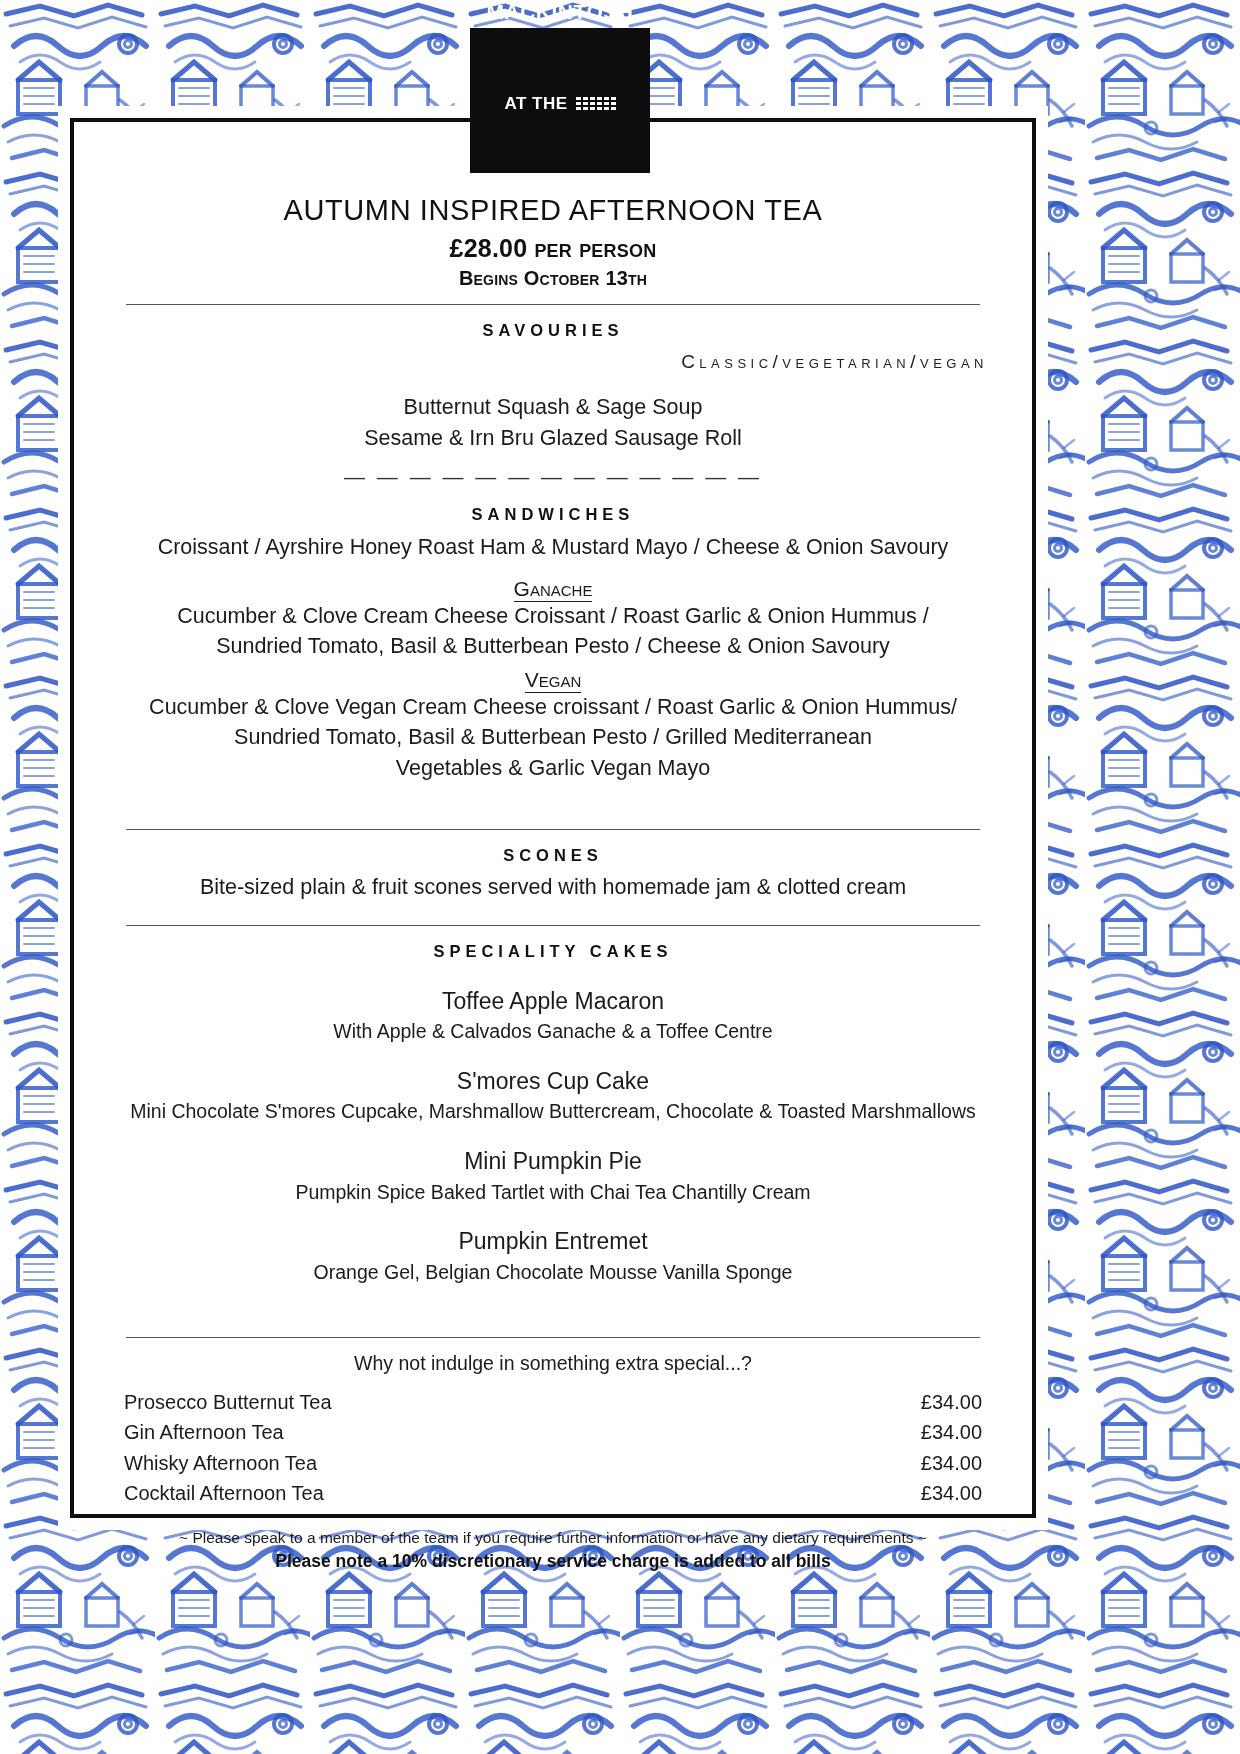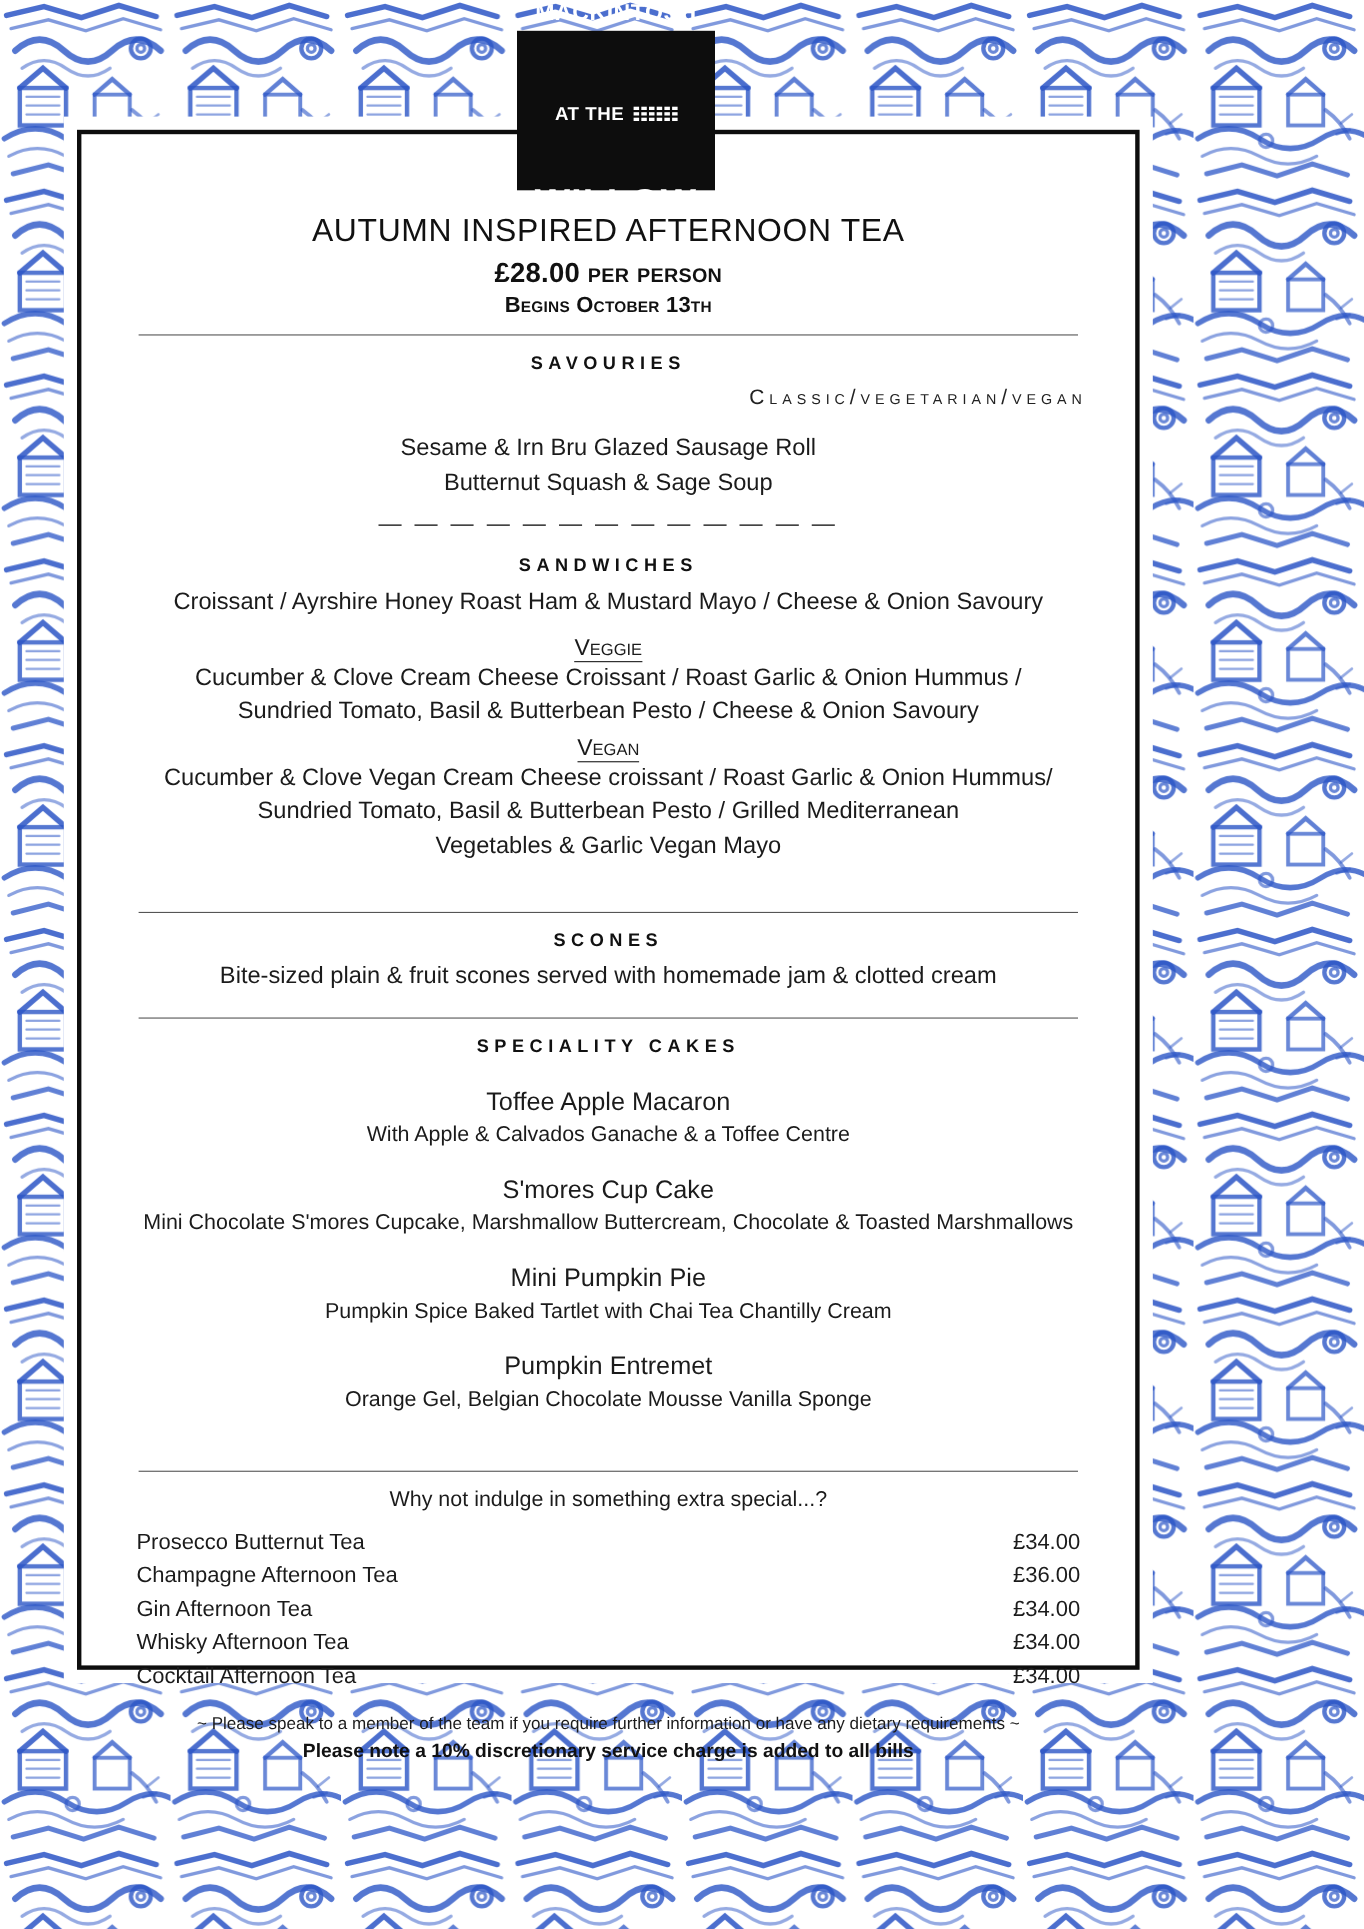--- a/index.html
+++ b/index.html
@@ -311,33 +311,33 @@
     <div class="menu-title">AUTUMN INSPIRED AFTERNOON TEA</div>
     <div class="menu-price">£28.00 per person</div>
     <div class="menu-begins">Begins October 13th</div>
 
     <hr class="rule">
 
     <div class="section-head">SAVOURIES</div>
     <div class="sub-caps">Classic/vegetarian/vegan</div>
 
     <div class="spaced-top">
+      <div class="body-line">Butternut Squash &amp; Sage Soup</div>
       <div class="body-line">Sesame &amp; Irn Bru Glazed Sausage Roll</div>
-      <div class="body-line">Butternut Squash &amp; Sage Soup</div>
     </div>
 
     <div class="dash-divider">— — — — — — — — — — — — —</div>
 
     <div class="section-head">SANDWICHES</div>
     <div style="margin-top:8px">
       <div class="body-line">Croissant / Ayrshire Honey Roast Ham &amp; Mustard Mayo / Cheese &amp; Onion Savoury</div>
     </div>
 
     <div class="diet-label">
-      <span>Veggie</span>
+      <span>Ganache</span>
     </div>
     <div class="body-line">Cucumber &amp; Clove Cream Cheese Croissant / Roast Garlic &amp; Onion Hummus /</div>
     <div class="body-line">Sundried Tomato, Basil &amp; Butterbean Pesto / Cheese &amp; Onion Savoury</div>
 
     <div class="diet-label" style="margin-top:6px">
       <span>Vegan</span>
     </div>
     <div class="body-line">Cucumber &amp; Clove Vegan Cream Cheese  croissant / Roast Garlic &amp; Onion Hummus/</div>
     <div class="body-line">Sundried Tomato, Basil &amp; Butterbean Pesto / Grilled Mediterranean</div>
     <div class="body-line">Vegetables &amp; Garlic Vegan Mayo</div>
@@ -369,24 +369,20 @@
     </div>
 
     <hr class="rule" style="margin-top:52px">
 
     <div class="upsell-intro">Why not indulge in something extra special...?</div>
 
     <div class="price-list">
       <div class="price-row">
         <span>Prosecco Butternut Tea</span>
         <span>£34.00</span>
-      </div>
-      <div class="price-row">
-        <span>Champagne Afternoon Tea</span>
-        <span>£36.00</span>
       </div>
       <div class="price-row">
         <span>Gin Afternoon Tea</span>
         <span>£34.00</span>
       </div>
       <div class="price-row">
         <span>Whisky Afternoon Tea</span>
         <span>£34.00</span>
       </div>
       <div class="price-row">

